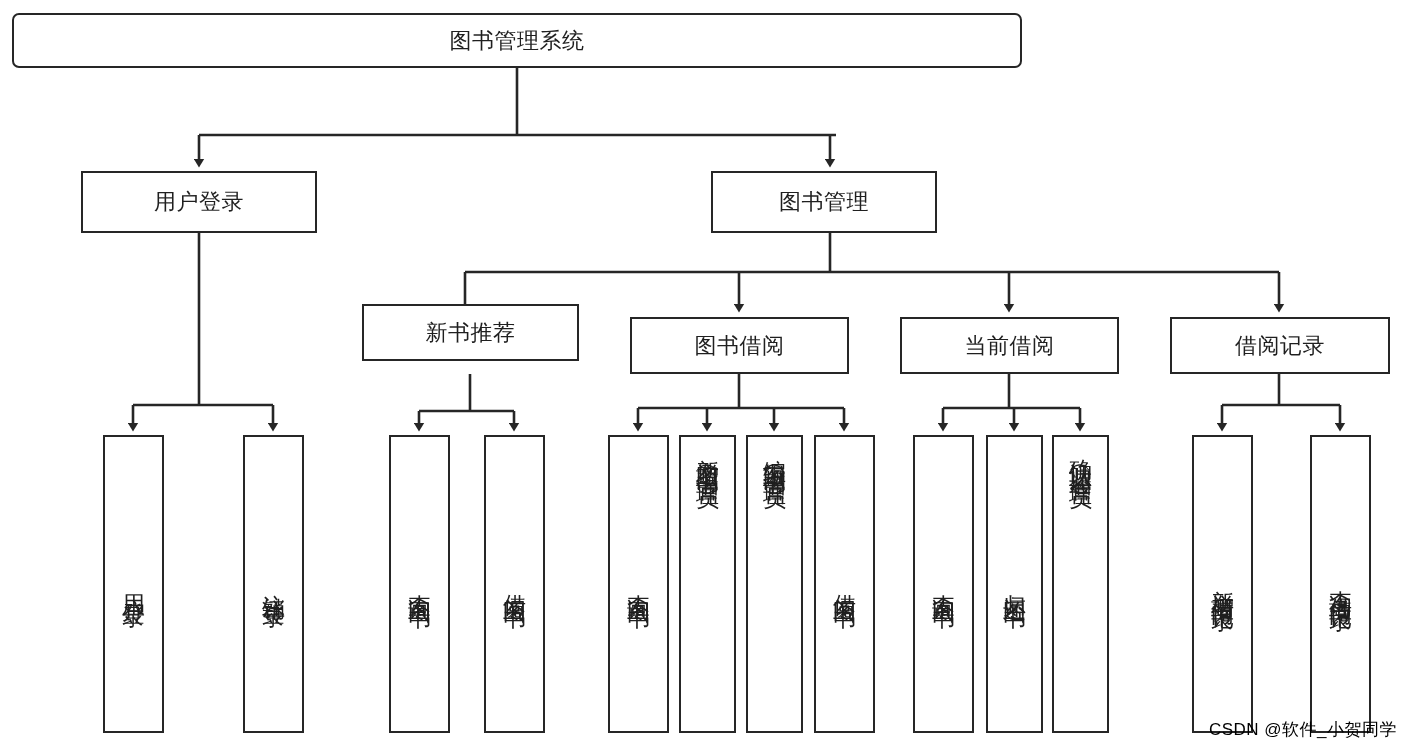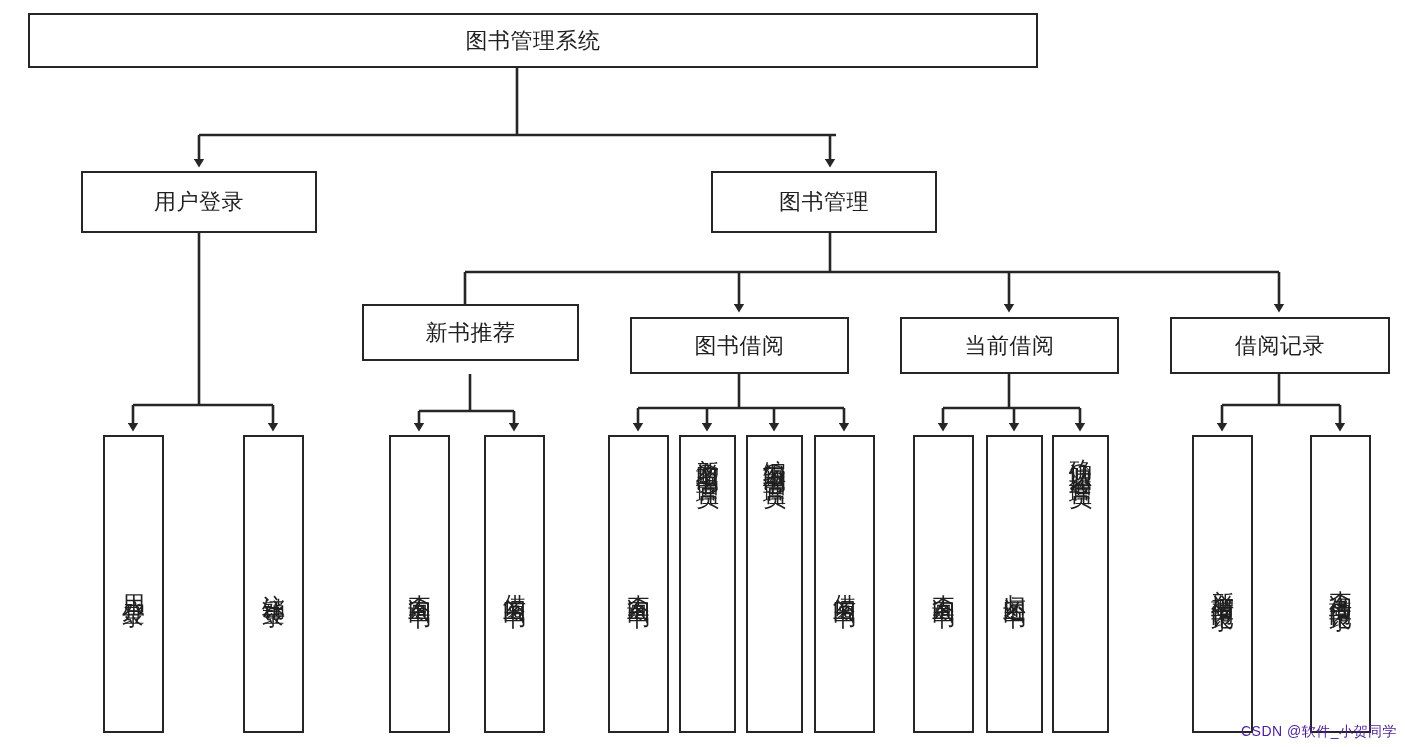--- a/index.html
+++ b/index.html
@@ -65,22 +65,22 @@
     text-orientation: upright;
     font-size: 23px;
     line-height: 1;
     letter-spacing: 4px;
     white-space: nowrap;
   }
   #watermark {
     position: absolute;
     right: 8px;
     bottom: 6px;
-    font-size: 14px;
-    color: #4c1d95;
+    font-size: 17px;
+    color: #000000;
     white-space: nowrap;
     letter-spacing: 0.5px;
   }
 </style>
 </head>
 <body>
 
 <div id="canvas">
 
   <svg id="edges" viewBox="0 0 1405 747">
@@ -126,21 +126,21 @@
       <path d="M1014,408 L1014,424" marker-end="url(#arrow)"></path>
       <path d="M1080,408 L1080,424" marker-end="url(#arrow)"></path>
 
       <path d="M1279,374 L1279,405"></path>
       <path d="M1222,405 L1340,405"></path>
       <path d="M1222,405 L1222,424" marker-end="url(#arrow)"></path>
       <path d="M1340,405 L1340,424" marker-end="url(#arrow)"></path>
     </g>
   </svg>
 
-  <div class="node horiz root" style="left:28px; top:13px; width:1010px; height:55px;">
+  <div class="node horiz root" style="left:12px; top:13px; width:1010px; height:55px;border-radius:7px;">
     <span class="label">图书管理系统</span>
   </div>
 
   <div class="node horiz" style="left:81px; top:171px; width:236px; height:62px;">
     <span class="label">用户登录</span>
   </div>
   <div class="node horiz" style="left:711px; top:171px; width:226px; height:62px;">
     <span class="label">图书管理</span>
   </div>
 

